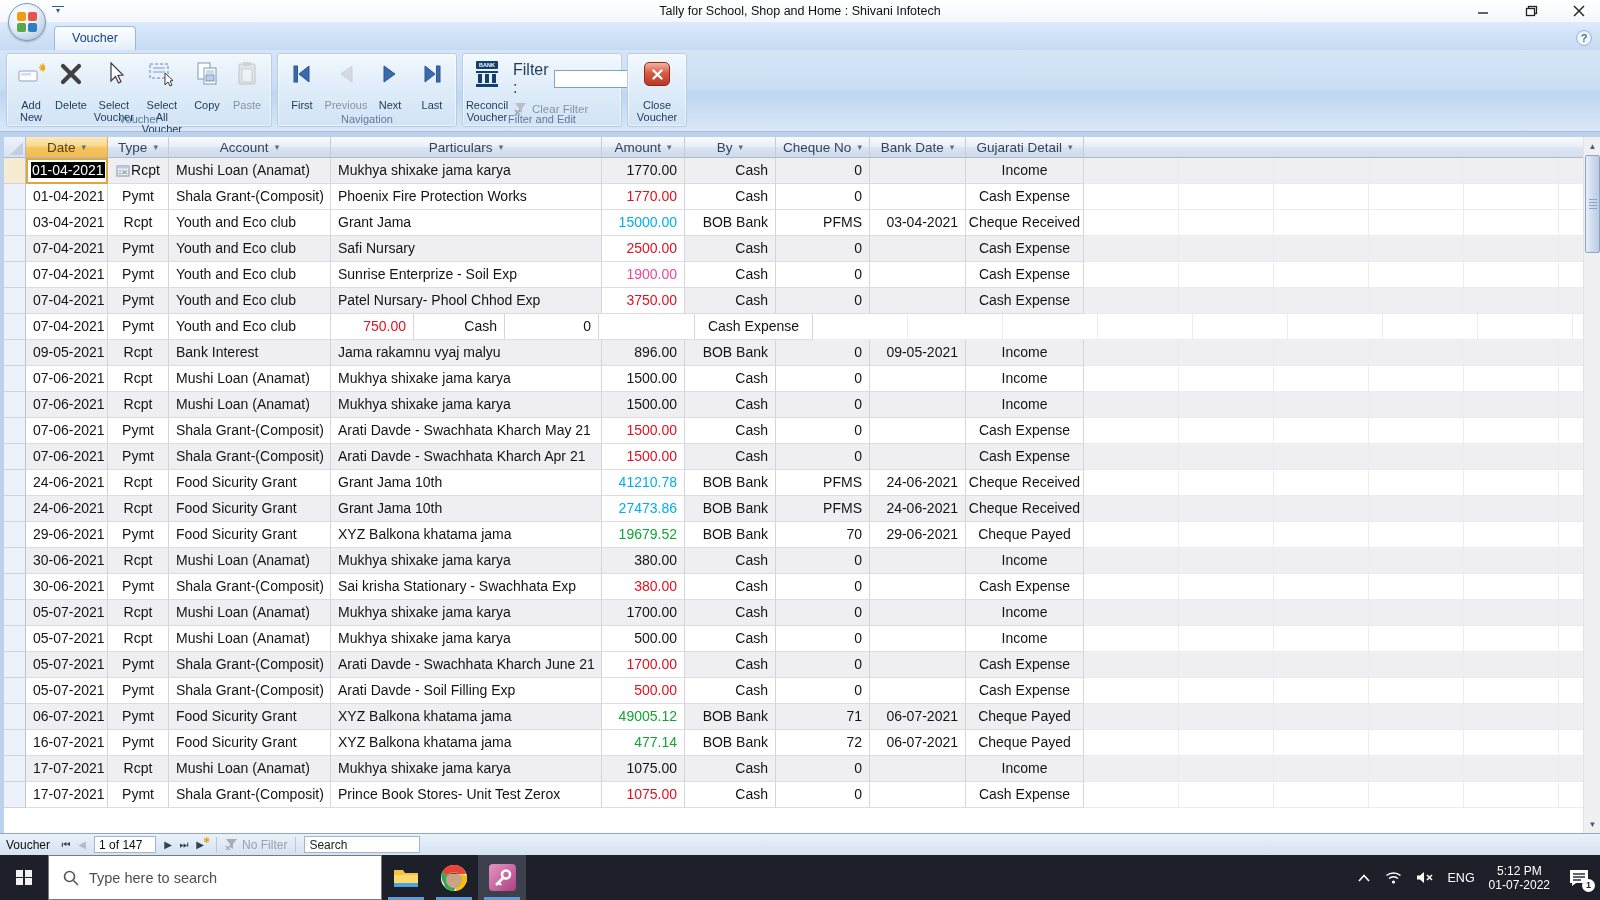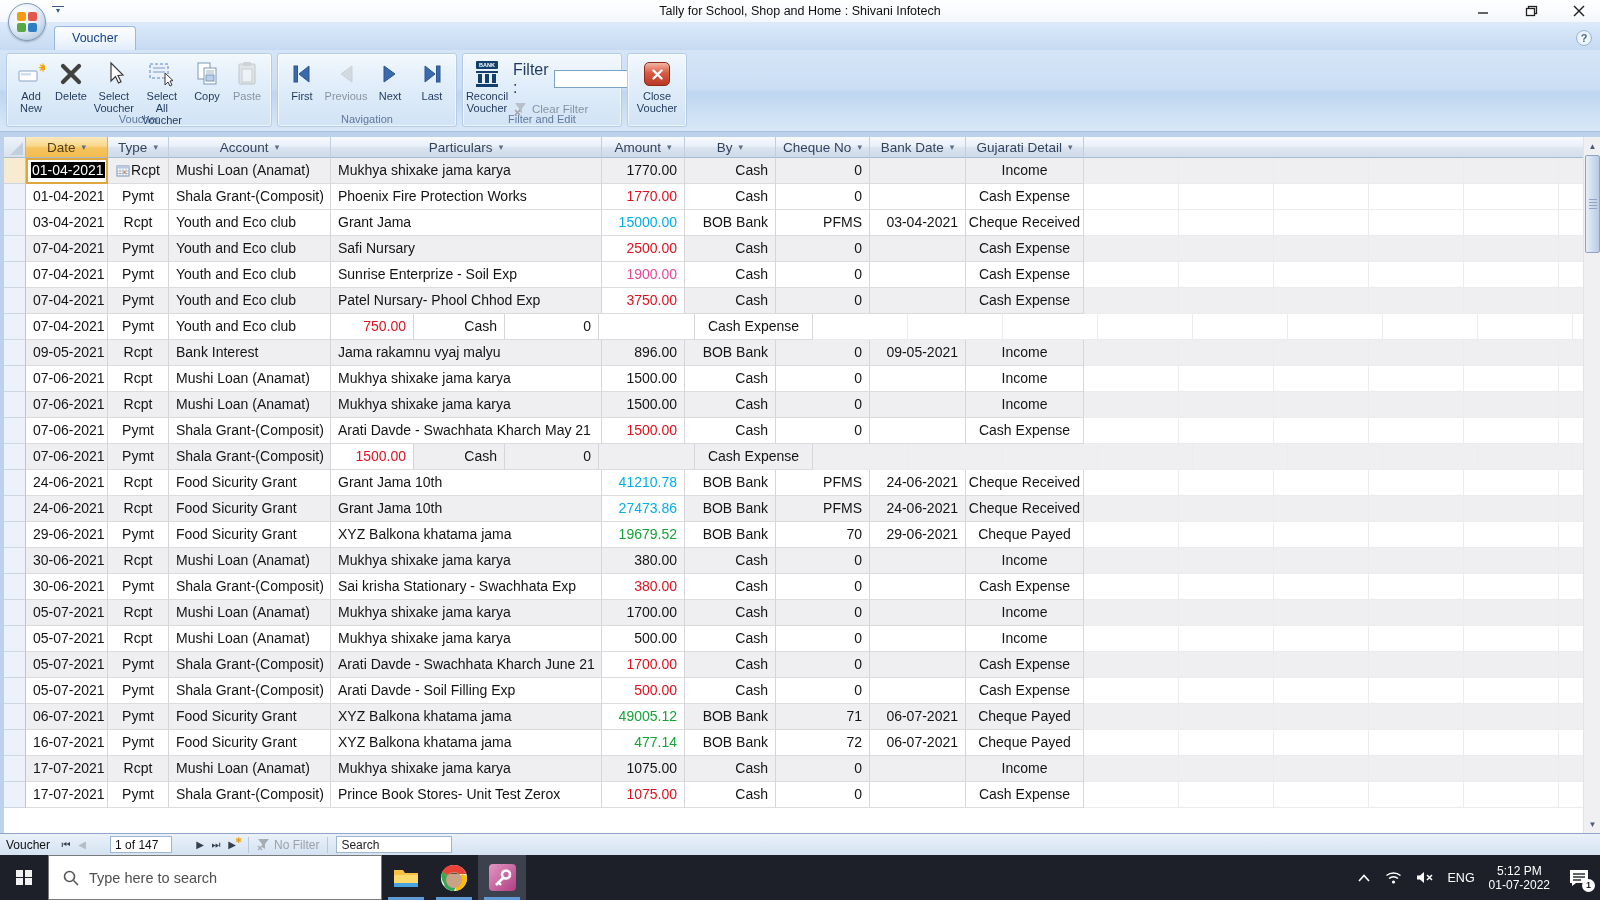--- a/index.html
+++ b/index.html
@@ -23,21 +23,21 @@
   .ribbon-tab { position:absolute; left:54px; bottom:0; padding:4px 17px 5px; background:linear-gradient(#fdfeff,#eef5fc 60%,#e2edf9); border:1px solid #98b9dd; border-bottom:none; border-radius:4px 4px 0 0; font-size:12.5px; color:#15428b; }
   .help-btn { position:absolute; right:8px; bottom:4px; width:16px; height:16px; border-radius:50%; background:radial-gradient(#ffffff,#dce8f4); border:1px solid #9db6d3; color:#46698f; font-size:11px; font-weight:bold; text-align:center; line-height:14px; }
 
   
   .ribbon { position:absolute; top:50px; left:0; width:1600px; height:82px; background:linear-gradient(#d5e5f7 0%,#cadef4 48%,#bed6f0 52%,#d9e8f8 100%); border-bottom:1px solid #a7c0dd; }
   .rgroup { position:absolute; top:3px; height:74px; border:1px solid #b6cce6; border-radius:3px; background:linear-gradient(#f2f8fd,#e0edfa 45%,#d2e3f5); box-shadow:inset 0 0 0 1px rgba(255,255,255,.6); }
   .rgroup .caption { position:absolute; bottom:1px; left:0; width:100%; text-align:center; font-size:11px; color:#60799c; }
   .rbuttons { display:flex; align-items:flex-start; padding:3px 4px 0; height:58px; }
   .bigbtn { display:flex; flex-direction:column; align-items:center; padding:2px 4px 0; min-width:40px; }
   .bigbtn .bicon { height:30px; display:flex; align-items:center; justify-content:center; }
-  .bigbtn .blabel { font-size:11px; color:#1e395b; text-align:center; line-height:12px; margin-top:1px; white-space:pre-line; }
+  .bigbtn .blabel { font-size:11px; color:#1e395b; text-align:center; line-height:12px; margin-top:10px; white-space:pre-line; }
   .bigbtn.disabled { opacity:.5; filter:grayscale(.8); }
 
   .filter-area { display:flex; flex-direction:column; gap:4px; padding-top:4px; }
   .filter-line { display:flex; align-items:center; gap:5px; }
   .filter-label { font-size:16px; color:#1e395b; }
   .filter-input { width:88px; height:18px; background:#fff; border:1px solid #7ea1c8; }
   .smallbtn { display:flex; align-items:center; gap:4px; font-size:11.5px; color:#1e395b; }
   .smallbtn.disabled { opacity:.5; filter:grayscale(.8); }
 
   
@@ -73,21 +73,21 @@
   .vscroll { position:absolute; top:137px; right:0; width:17px; height:696px; background:#f0f0f2; border-left:1px solid #e3e3e6; }
   .vs-btn { position:absolute; left:1px; width:15px; height:16px; display:flex; align-items:center; justify-content:center; font-size:8px; color:#4a5a77; }
   .vs-thumb { position:absolute; left:1px; top:18px; width:15px; height:98px; border:1px solid #8fa4c4; border-radius:2px; background:linear-gradient(to right,#e8eef7,#cfdcee 50%,#b9cbe4); display:flex; flex-direction:column; gap:2px; align-items:center; justify-content:center; }
   .vs-thumb i { display:block; width:8px; height:1px; background:#8fa4c4; }
 
   
   .navbar { position:absolute; top:833px; left:0; width:1600px; height:22px; background:linear-gradient(#eaf1fa,#d4e2f1); border-top:1px solid #8fa8c8; display:flex; align-items:center; font-size:12px; color:#101010; }
   .navbar .tname { margin:0 8px 0 6px; }
   .nav-ico { width:16px; text-align:center; font-size:10px; color:#33404f; }
   .nav-ico.gray { color:#b4bcc6; }
-  .nav-box { width:62px; height:17px; background:#fff; border:1px solid #a0b6d0; font-size:12px; padding:0 4px; line-height:16px; margin:0 20px; }
+  .nav-box { width:62px; height:17px; background:#fff; border:1px solid #a0b6d0; font-size:12px; padding:0 4px; line-height:16px; margin:0 4px; }
   .nav-sep { width:1px; height:16px; background:#b9c8da; margin:0 8px; }
   .nofilter { color:#9aa1aa; display:flex; gap:4px; align-items:center; }
   .nav-search { width:116px; height:17px; background:#fff; border:1px solid #a0b6d0; font-size:12px; padding:0 4px; line-height:16px; color:#222; }
   .newrec { position:relative; }
   .newrec .spark { position:absolute; top:-3px; right:-2px; color:#e8a51c; font-size:8px; }
 
   
   .taskbar { position:absolute; top:855px; left:0; width:1600px; height:45px; background:#1d2029; display:flex; align-items:stretch; }
   .start { width:48px; display:flex; align-items:center; justify-content:center; }
   .winlogo { display:grid; grid-template-columns:7px 7px; grid-template-rows:7px 7px; gap:1.5px; }
@@ -500,20 +500,21 @@
           <div class="dcell c-chq ar">0</div>
           <div class="dcell c-bd ar"></div>
           <div class="dcell c-guj ac">Cash Expense</div>
           <div class="dfill"></div>
         </div>
         <div class="drow alt">
           <div class="dsel"></div>
           <div class="dcell c-date al">07-06-2021</div>
           <div class="dcell c-type ac">Pymt</div>
           <div class="dcell c-acct al">Shala Grant-(Composit)</div>
+          <div class="dcell c-part al">Arati Davde - Swachhata Kharch Apr 21</div>
           <div class="dcell c-amt ar amt-red amt-hl" style="color: rgb(224, 18, 31);">1500.00</div>
           <div class="dcell c-by ar">Cash</div>
           <div class="dcell c-chq ar">0</div>
           <div class="dcell c-bd ar"></div>
           <div class="dcell c-guj ac">Cash Expense</div>
           <div class="dfill"></div>
         </div>
         <div class="drow">
           <div class="dsel"></div>
           <div class="dcell c-date al">24-06-2021</div>

